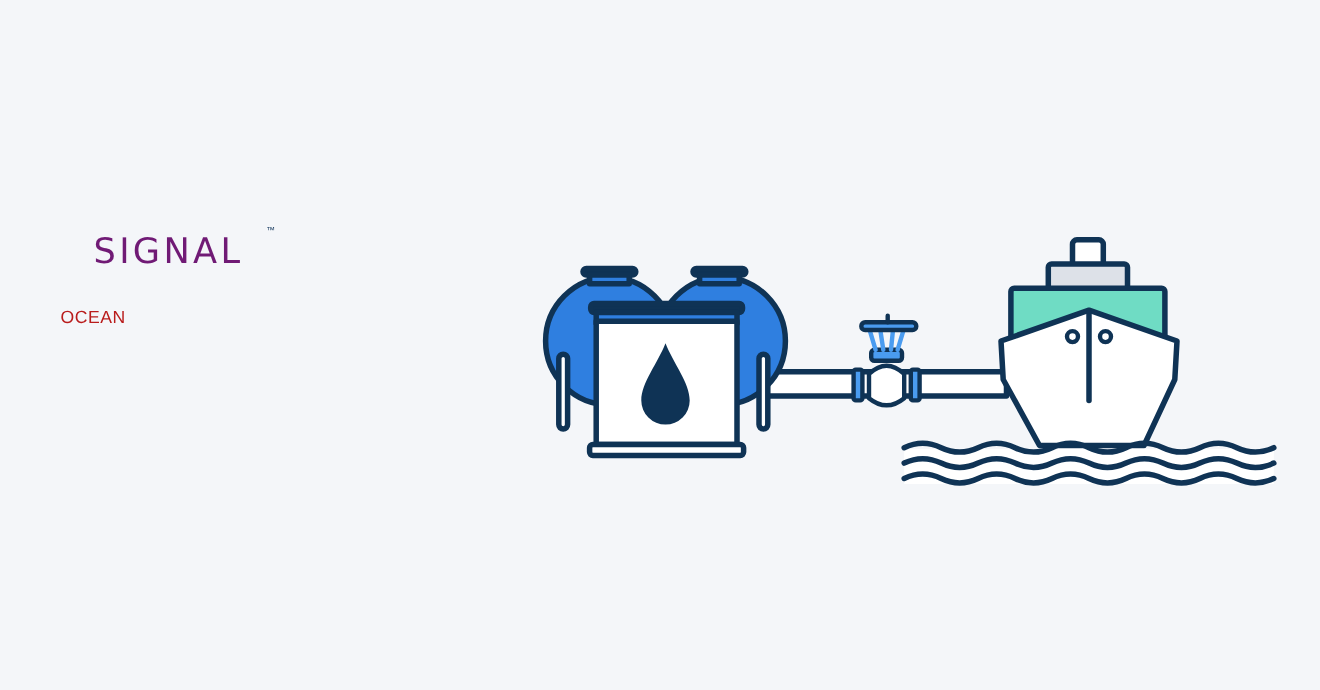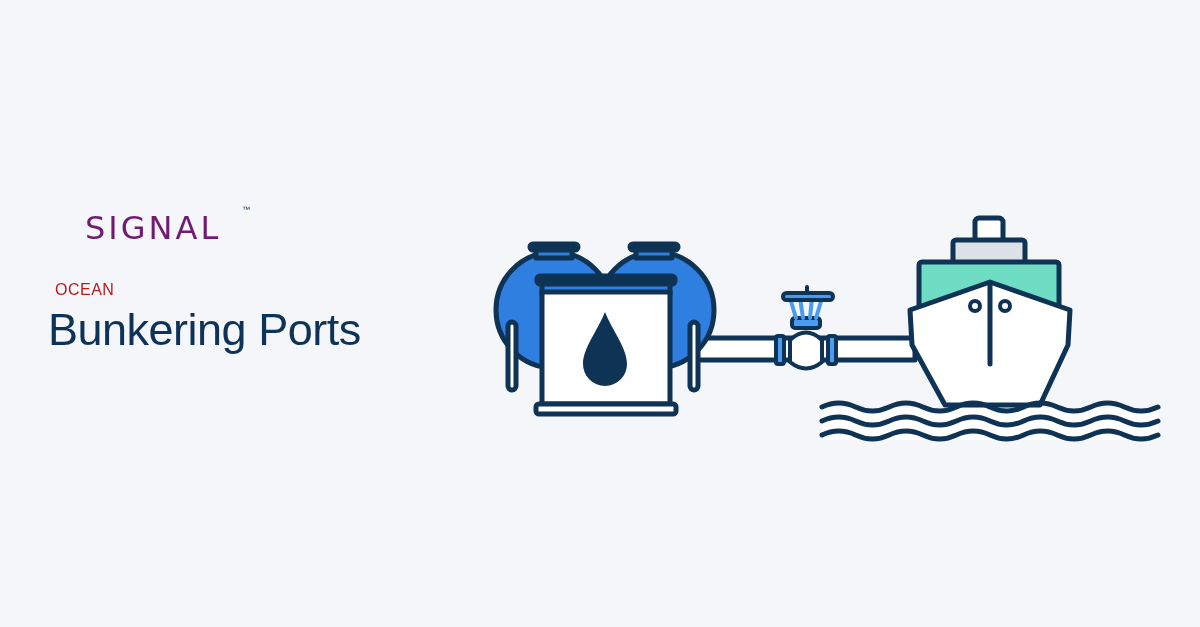--- a/index.html
+++ b/index.html
@@ -39,21 +39,21 @@
 </head>
 <body>
 
 <div class="logo">
   <span class="logo-word">SIGNAL</span>
   <span class="logo-tm">™</span>
   <span class="logo-sub">OCEAN</span>
 </div>
 
 <h1 class="title">
-  <span>Bunkering Ports</span><br>
+  <br>
 </h1>
 
 <svg class="art" width="1200" height="627" viewBox="0 0 1200 627">
   <g stroke="#0f3355" stroke-width="5" stroke-linejoin="round" stroke-linecap="round">
 
     <g>
       <rect x="690" y="338" width="225" height="22" fill="#ffffff"></rect>
     </g>
 
     <circle cx="554" cy="310" r="58" fill="#2f7fe0"></circle>

